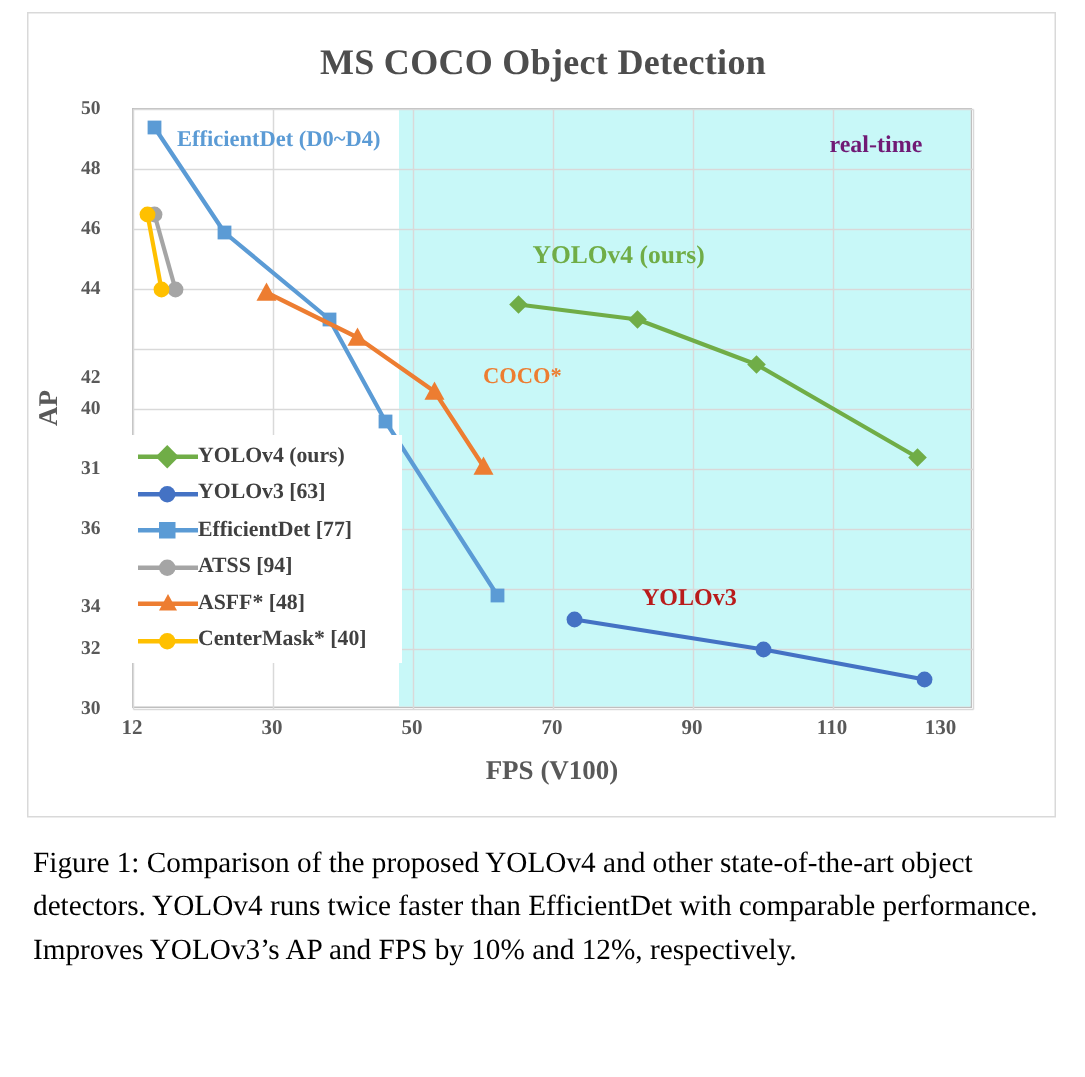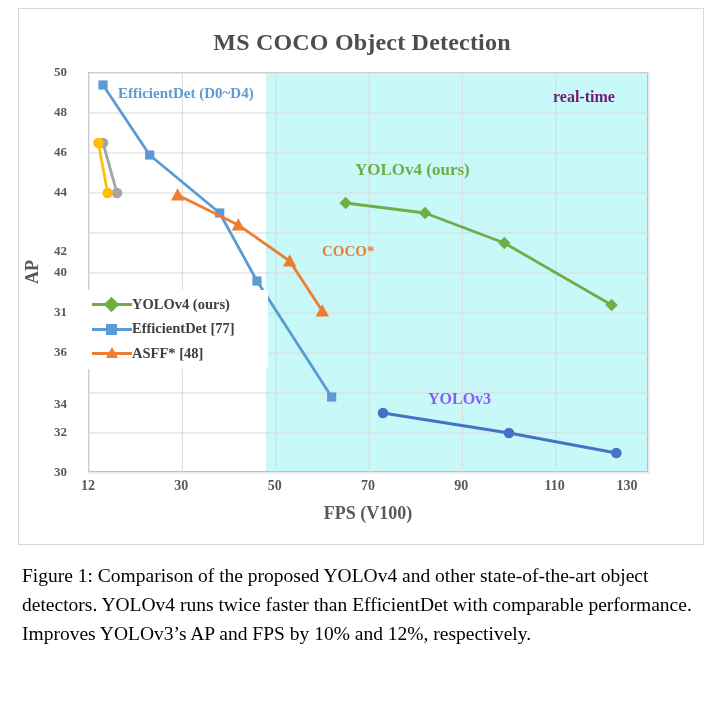--- a/index.html
+++ b/index.html
@@ -11,21 +11,21 @@
   #realtime-band{position:absolute;left:179px;top:0;right:0;bottom:0;background:#c8f8f8;}
   .ytick{position:absolute;right:656px;text-align:right;font-size:13px;font-weight:bold;color:#595959;transform:translateY(-50%);width:40px;}
   .xtick{position:absolute;top:478px;font-size:14px;font-weight:bold;color:#595959;transform:translateX(-50%);white-space:nowrap;}
   #ylabel{position:absolute;left:22px;top:272px;font-size:18px;font-weight:bold;color:#595959;transform:rotate(-90deg) translate(-50%,0);transform-origin:0 0;white-space:nowrap;}
   #xlabel{position:absolute;left:88px;width:560px;top:503px;text-align:center;font-size:18px;font-weight:bold;color:#595959;}
   .annot{position:absolute;font-size:15px;font-weight:bold;white-space:nowrap;}
   #ann-effdet{left:118px;top:85px;color:#5b9bd5;}
   #ann-realtime{left:553px;top:88px;color:#701a75;font-size:16px;}
   #ann-yolov4{left:355px;top:160px;color:#70ad47;font-size:17px;}
   #ann-asff{left:322px;top:243px;color:#ed7d31;font-size:15px;}
-  #ann-yolov3{left:428px;top:390px;color:#8b5cf6;font-size:16px;}
+  #ann-yolov3{left:428px;top:390px;color:#b91c1c;font-size:16px;}
   #legend{position:absolute;left:88px;top:290px;width:180px;background:#fff;padding:2px 4px 3px 4px;box-sizing:border-box;}
   .lrow{display:flex;align-items:center;height:24.5px;}
   .lsw{position:relative;width:40px;height:12px;flex:0 0 40px;}
   .lsw i{position:absolute;left:0;top:5px;width:40px;height:3px;display:block;}
   .lsw b{position:absolute;left:14px;top:1px;width:11px;height:11px;display:block;}
   .lsw b.dia{transform:rotate(45deg);}
   .lsw b.cir{border-radius:50%;}
   .lsw b.tri{width:0;height:0;left:14px;top:0;background:none!important;border-left:6px solid transparent;border-right:6px solid transparent;}
   .ltxt{font-size:14.5px;font-weight:bold;color:#404040;white-space:nowrap;font-family:"Liberation Serif",serif;}
   #caption{position:absolute;left:22px;top:561px;width:680px;font-size:19.5px;line-height:29px;color:#000;text-align:left;font-family:"Liberation Serif",serif;}
@@ -123,27 +123,48 @@
 <div id="legend">
     <div class="lrow">
       <span class="lsw">
         <i style="background: rgb(112, 173, 71);"></i>
         <b class="dia" style="background: rgb(112, 173, 71);"></b>
       </span>
       <span class="ltxt">YOLOv4 (ours)</span>
     </div>
     <div class="lrow">
       <span class="lsw">
+        <i style="background: rgb(68, 114, 196);"></i>
+        <b class="cir" style="background: rgb(68, 114, 196);"></b>
+      </span>
+      <span class="ltxt">YOLOv3 [63]</span>
+    </div>
+    <div class="lrow">
+      <span class="lsw">
         <i style="background: rgb(91, 155, 213);"></i>
         <b class="" style="background: rgb(91, 155, 213);"></b>
       </span>
       <span class="ltxt">EfficientDet [77]</span>
+    </div>
+    <div class="lrow">
+      <span class="lsw">
+        <i style="background: rgb(165, 165, 165);"></i>
+        <b class="cir" style="background: rgb(165, 165, 165);"></b>
+      </span>
+      <span class="ltxt">ATSS [94]</span>
     </div>
     <div class="lrow">
       <span class="lsw">
         <i style="background: rgb(237, 125, 49);"></i>
         <b class="tri" style="border-bottom: 11px solid rgb(237, 125, 49);"></b>
       </span>
       <span class="ltxt">ASFF* [48]</span>
     </div>
+    <div class="lrow">
+      <span class="lsw">
+        <i style="background: rgb(255, 192, 0);"></i>
+        <b class="cir" style="background: rgb(255, 192, 0);"></b>
+      </span>
+      <span class="ltxt">CenterMask* [40]</span>
+    </div>
   </div>
 
 <div id="caption">Figure 1: Comparison of the proposed YOLOv4 and other state-of-the-art object detectors. YOLOv4 runs twice faster than EfficientDet with comparable performance. Improves YOLOv3’s AP and FPS by 10% and 12%, respectively.</div>
 
 </body></html>

